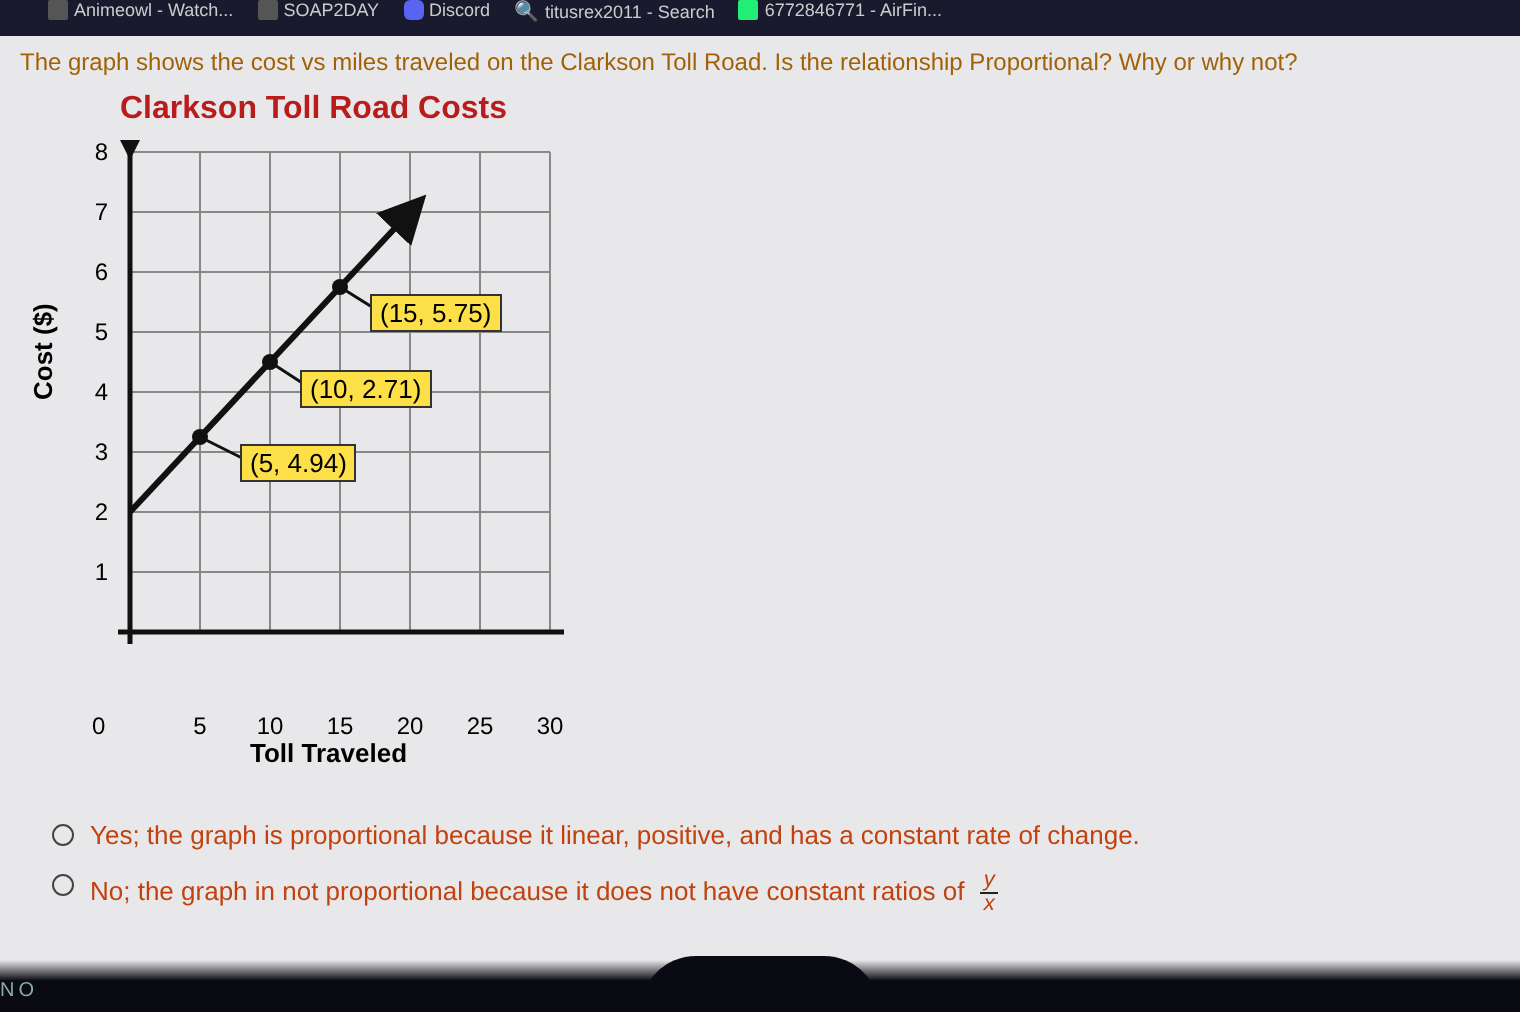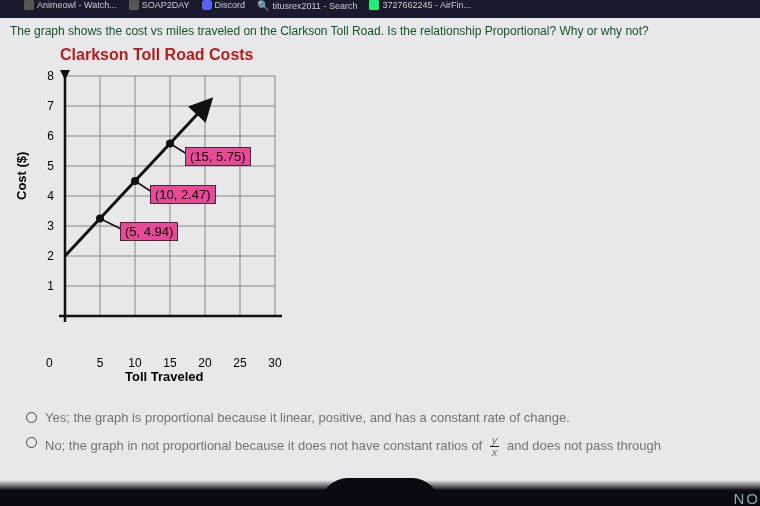--- a/index.html
+++ b/index.html
@@ -32,21 +32,21 @@
       height: 10px;
       display: inline-block;
       background: #555;
       border-radius: 1px;
     }
     .content {
       padding: 6px 10px;
     }
     .question-text {
       font-size: 12px;
-      color: #14532d;
+      color: #a16207;
       margin-bottom: 8px;
     }
     .chart-title {
       font-weight: bold;
       font-size: 16px;
       margin-left: 50px;
       margin-bottom: 6px;
       color: #b91c1c;
     }
     .chart-area {
@@ -92,29 +92,29 @@
     }
     .origin-label {
       position: absolute;
       left: 26px;
       bottom: 10px;
       font-size: 12px;
     }
     .label-box {
       position: absolute;
       border: 1.5px solid #333;
-      background: #ec4899;
+      background: #fde047;
       font-size: 13px;
       padding: 1px 4px;
       white-space: nowrap;
     }
     .answers {
       margin-top: 30px;
       font-size: 13px;
-      color: #737373;
+      color: #c2410c;
     }
     .answer-row {
       display: flex;
       align-items: flex-start;
       gap: 8px;
       margin-bottom: 10px;
       padding-left: 16px;
     }
     .radio {
       width: 11px;
@@ -137,25 +137,24 @@
     .frac .den { padding: 0 2px; font-style: italic; }
     .frac .num-italic { font-style: italic; }
     .bottom-dark {
       position: absolute;
       bottom: 0;
       left: 0;
       right: 0;
       height: 26px;
       background: linear-gradient(to top, #0a0a12 60%, transparent);
       color: #8aa;
-      font-size: 15px;
-      text-align: right;
+      font-size: 10px;
+      text-align: left;
       padding-top: 10px;
       letter-spacing: 2px;
-      padding-left: 20px;
     }
     .camera-bump {
       position: absolute;
       bottom: 0;
       left: 50%;
       transform: translateX(-50%);
       width: 120px;
       height: 28px;
       background: #0a0a12;
       border-radius: 60px 60px 0 0;
@@ -176,21 +175,21 @@
   <span class="tab-item">
       <span class="tab-icon" style="background:#5865F2;border-radius:3px;"></span>
       <span>Discord</span>
     </span>
   <span class="tab-item">
       <span style="font-size:10px;">🔍</span>
       <span>titusrex2011 - Search</span>
     </span>
   <span class="tab-item">
       <span class="tab-icon" style="background:#2e7;"></span>
-      <span>3727662245 - AirFin...</span>
+      <span>6772846771 - AirFin...</span>
     </span>
 </div>
 
 <div class="content">
   <div class="question-text">The graph shows the cost vs miles traveled on the Clarkson Toll Road.  Is the relationship Proportional?  Why or why not?</div>
 
   <div class="chart-title">Clarkson Toll Road Costs</div>
 
   <div class="chart-area">
     <div class="ylabel">Cost ($)</div>
@@ -249,38 +248,37 @@
       <circle cx="50" cy="148.5" r="4" fill="#111"></circle>
       <circle cx="85" cy="111" r="4" fill="#111"></circle>
       <circle cx="120" cy="73.5" r="4" fill="#111"></circle>
 
       <line x1="50" y1="148.5" x2="75" y2="161" stroke="#111" stroke-width="1.5"></line>
       <line x1="85" y1="111" x2="105" y2="124" stroke="#111" stroke-width="1.5"></line>
       <line x1="120" y1="73.5" x2="140" y2="86" stroke="#111" stroke-width="1.5"></line>
     </svg>
 
     <div class="label-box" style="left:100px; top:152px;">(5, 4.94)</div>
-    <div class="label-box" style="left:130px; top:115px;">(10, 2.47)</div>
+    <div class="label-box" style="left:130px; top:115px;">(10, 2.71)</div>
     <div class="label-box" style="left:165px; top:77px;">(15, 5.75)</div>
   </div>
 
   <div class="answers">
     <div class="answer-row">
       <div class="radio"></div>
       <div>Yes; the graph is proportional because it linear, positive, and has a constant rate of change.</div>
     </div>
     <div class="answer-row">
       <div class="radio"></div>
       <div>
         <span>No; the graph in not proportional because it does not have constant ratios of</span>
         <span class="frac">
           <span class="num num-italic">y</span>
           <span class="den">x</span>
         </span>
-        <span>and does not pass through</span>
       </div>
     </div>
   </div>
 </div>
 
 <div class="camera-bump"></div>
 <div class="bottom-dark">
   <span>NO</span>
 </div>
 

